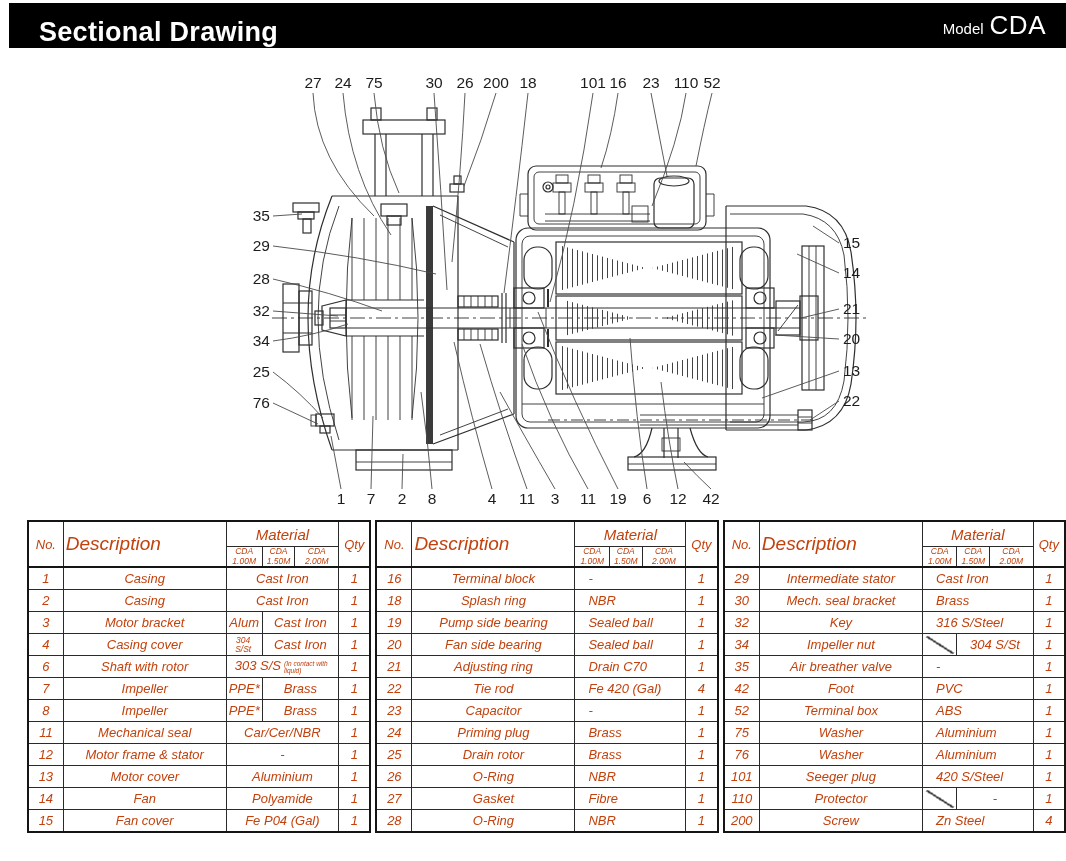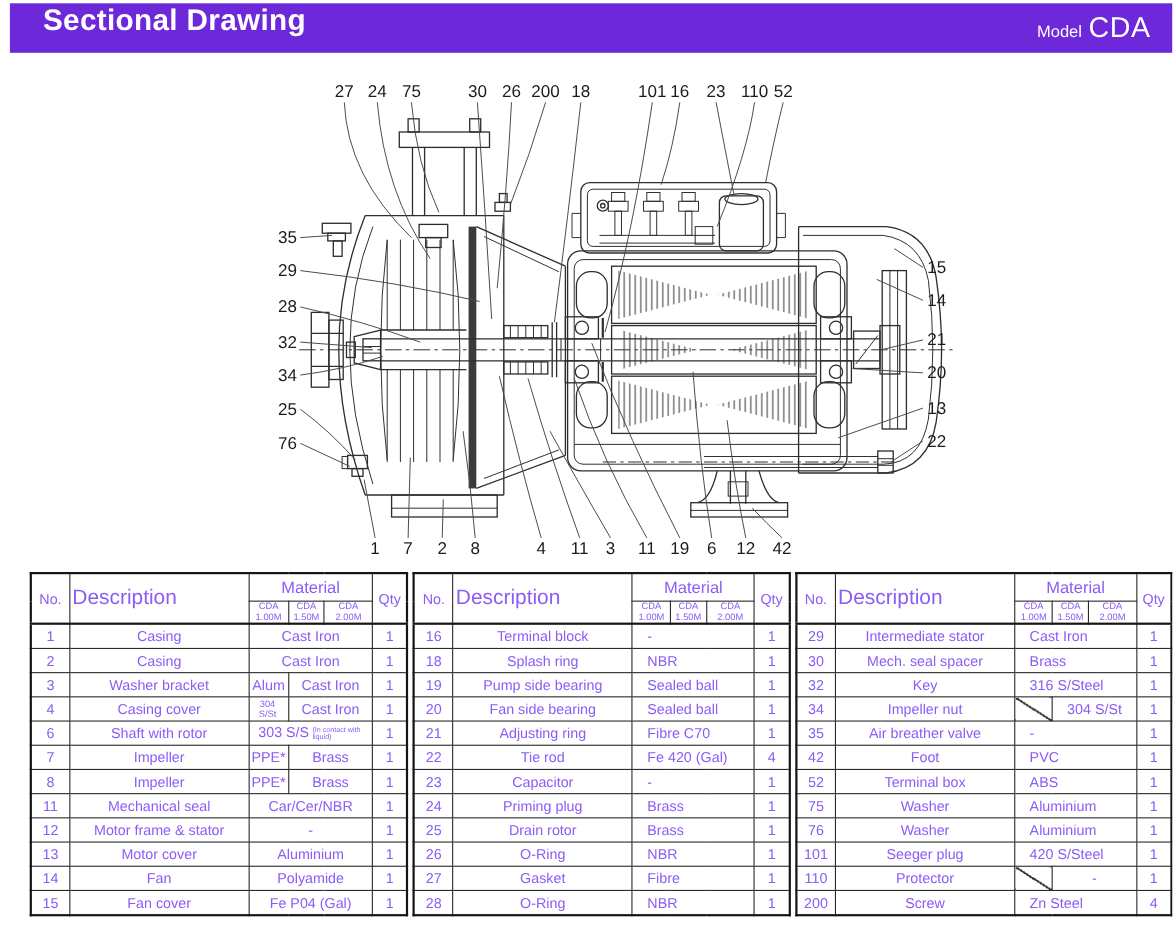--- a/index.html
+++ b/index.html
@@ -1,51 +1,51 @@
 <!DOCTYPE html>
 <html><head>
 <meta charset="utf-8">
 <style>
   html,body{margin:0;padding:0;background:#fff;}
   .page{position:relative;width:1066px;height:861px;background:#fff;overflow:hidden;
         font-family:"Liberation Sans",sans-serif;color:#111;}
 
   
-  .titlebar{position:absolute;left:9px;top:3px;right:0;height:45px;background:#6d28d9;
-            display:flex;align-items:flex-start;}
+  .titlebar{position:absolute;left:9px;top:3px;right:0;height:45px;background:#000000;
+            display:flex;align-items:flex-end;}
   .titlebar .title{color:#fff;font-size:27px;font-weight:bold;margin-left:30px;letter-spacing:.3px;}
   .model{position:absolute;right:20px;bottom:7px;display:flex;align-items:baseline;gap:6px;color:#fff;}
   .model .lbl{font-size:15px;}
   .model .val{font-size:26px;font-weight:400;letter-spacing:.5px;}
 
   
   .drawing{position:absolute;left:0;top:52px;width:1066px;height:462px;}
   .art{stroke:#2e2e2e;stroke-width:1.2;fill:none;}
   .thin{stroke-width:.9;}
   .leader{stroke:#4a4a4a;stroke-width:.9;fill:none;}
   .callout{font-family:"Liberation Sans",sans-serif;font-size:15.5px;fill:#1c1c1c;}
 
   
   .tablewrap{position:absolute;left:27px;top:520px;display:flex;gap:4px;}
   table.parts{border-collapse:collapse;table-layout:fixed;border:2.5px solid #151515;
-              font-size:13px;color:#8b5cf6;}
+              font-size:13px;color:#c2410c;font-style:italic;}
   table.parts th,table.parts td{border:1.5px solid #2a2a2a;padding:0 2px;overflow:hidden;}
   table.parts thead{border-bottom:2.5px solid #151515;}
   th.h-no{width:31px;font-weight:normal;font-size:13px;}
   th.h-desc{width:163px;text-align:left;padding-left:8px;font-weight:normal;font-size:19px;}
   th.h-mat{font-weight:normal;font-size:15px;height:24px;border-bottom:none;}
   th.h-qty{width:27px;font-weight:normal;font-size:13px;}
   th.h-sub{font-weight:normal;font-size:8.5px;line-height:1.1;white-space:pre-line;
            border-top:none;height:19px;padding:0;}
   col.c-m1{width:35px;}col.c-m2{width:33px;}col.c-m3{width:45px;}
   tbody td{height:21px;}
   td.no{text-align:center;}
   td.desc{text-align:center;padding-left:8px;white-space:nowrap;}
   td.qty{text-align:center;}
-  td.mat{text-align:center;white-space:nowrap;}
+  td.mat{text-align:center;white-space:nowrap;border-radius:10px;}
   .grp1 td.mat,.grp2 td.mat{text-align:left;padding-left:13px;}
   td.mat.afterdiag{text-align:center;padding-left:2px;}
   td.mat .stack{font-size:8.5px;line-height:1.05;display:inline-block;width:26px;
                 white-space:normal;text-align:center;vertical-align:middle;}
   td.mat .note{font-size:6.5px;line-height:1.15;display:inline-block;width:46px;
                white-space:normal;text-align:left;vertical-align:middle;margin-left:3px;}
   td.diagcell{background-image:linear-gradient(to top right,transparent 47.5%,#333 47.5%,#333 52.5%,transparent 52.5%);}
   .footnote{position:absolute;left:138px;top:866px;font-size:10.5px;color:#222;}
 </style>
 </head>
@@ -318,21 +318,21 @@
             <td class="qty">1</td>
           </tr>
           <tr>
             <td class="no">2</td>
             <td class="desc">Casing</td>
             <td class="mat" colspan="3">Cast Iron</td>
             <td class="qty">1</td>
           </tr>
           <tr>
             <td class="no">3</td>
-            <td class="desc">Washer bracket</td>
+            <td class="desc">Motor bracket</td>
             <td class="mat" colspan="1">Alum</td>
             <td class="mat" colspan="2">Cast Iron</td>
             <td class="qty">1</td>
           </tr>
           <tr>
             <td class="no">4</td>
             <td class="desc">Casing cover</td>
             <td class="mat" colspan="1" style="text-align: center; padding-left: 0px;"><span class="stack">304 S/St</span></td>
             <td class="mat" colspan="2">Cast Iron</td>
             <td class="qty">1</td>
@@ -435,21 +435,21 @@
           </tr>
           <tr>
             <td class="no">20</td>
             <td class="desc">Fan side bearing</td>
             <td class="mat" colspan="3">Sealed ball</td>
             <td class="qty">1</td>
           </tr>
           <tr>
             <td class="no">21</td>
             <td class="desc">Adjusting ring</td>
-            <td class="mat" colspan="3">Fibre C70</td>
+            <td class="mat" colspan="3">Drain C70</td>
             <td class="qty">1</td>
           </tr>
           <tr>
             <td class="no">22</td>
             <td class="desc">Tie rod</td>
             <td class="mat" colspan="3">Fe 420 (Gal)</td>
             <td class="qty">4</td>
           </tr>
           <tr>
             <td class="no">23</td>
@@ -516,21 +516,21 @@
       </thead>
       <tbody>
           <tr>
             <td class="no">29</td>
             <td class="desc">Intermediate stator</td>
             <td class="mat" colspan="3">Cast Iron</td>
             <td class="qty">1</td>
           </tr>
           <tr>
             <td class="no">30</td>
-            <td class="desc">Mech. seal spacer</td>
+            <td class="desc">Mech. seal bracket</td>
             <td class="mat" colspan="3">Brass</td>
             <td class="qty">1</td>
           </tr>
           <tr>
             <td class="no">32</td>
             <td class="desc">Key</td>
             <td class="mat" colspan="3">316 S/Steel</td>
             <td class="qty">1</td>
           </tr>
           <tr>

